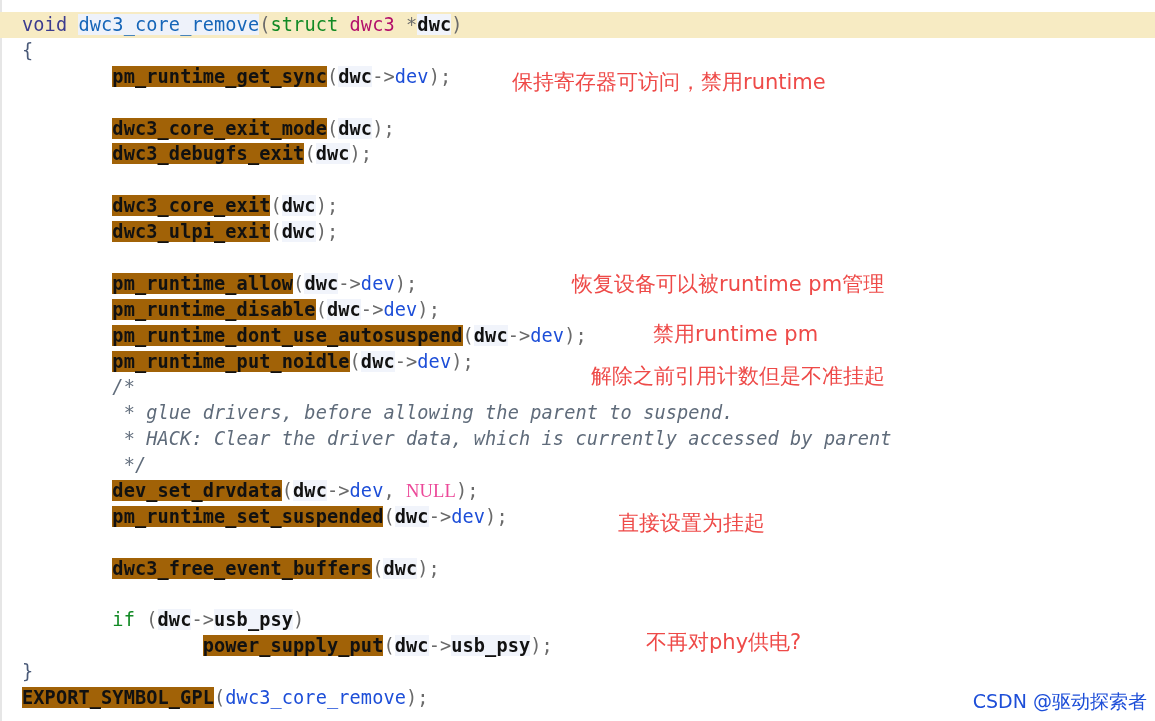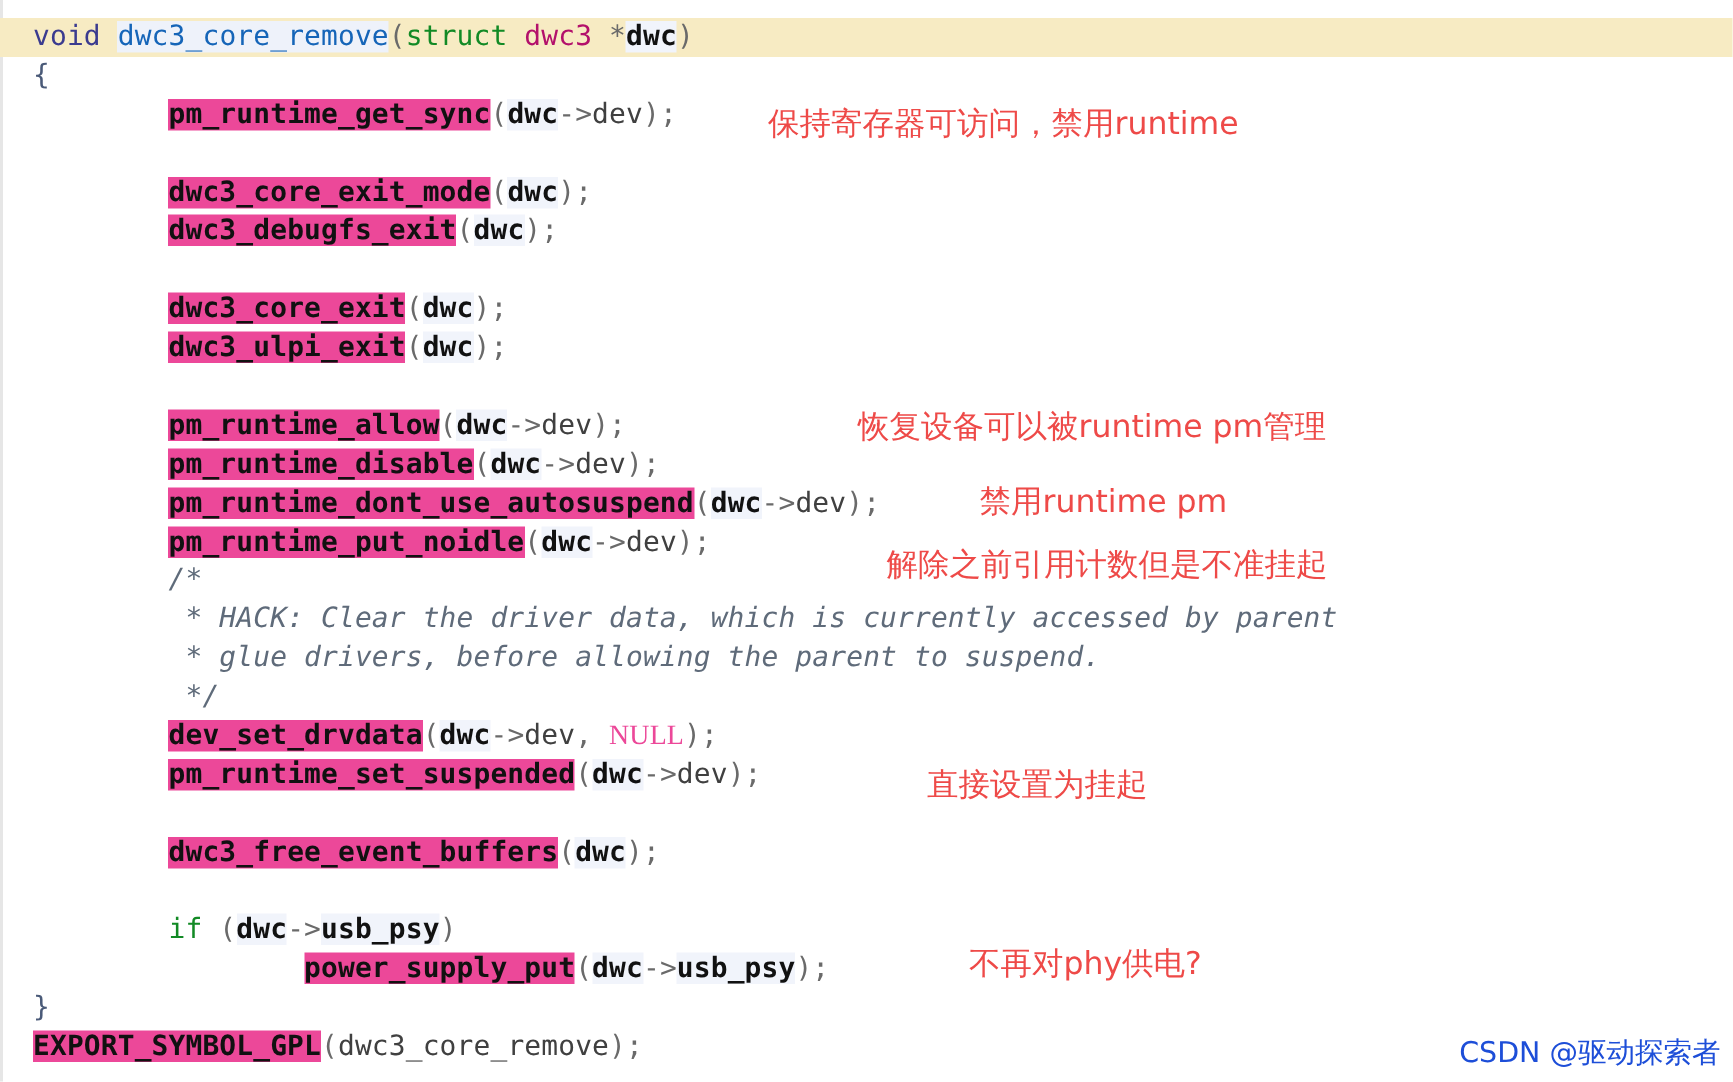--- a/index.html
+++ b/index.html
@@ -24,24 +24,24 @@
       white-space: pre;
       color: #1a1a1a;
       padding-left: 22px;
       letter-spacing: 0.1px;
     }
     .line.current { background: #f7ebc3; }
     .tok-kw { color: #3b3b8f; }
     .tok-type { color: #128a25; }
     .tok-struct { color: #b3106b; }
     .tok-fn-decl { color: #1565b8; background: #eef2fa; }
-    .tok-fn { color: #111111; font-weight: bold; background: #ec4899; }
+    .tok-fn { color: #111111; font-weight: bold; background: #a16207; }
     .tok-var { color: #111111; font-weight: bold; background: #f1f4fb; }
     .tok-punc { color: #6a6a6a; }
-    .tok-id { color: #404040; }
+    .tok-id { color: #1d4ed8; }
     .tok-const { color: #ec4899; font-family: Liberation Serif, serif; }
     .tok-comment { color: #5f6b7a; font-style: italic; }
     .tok-brace { color: #4a5a78; }
     .annotation {
       position: absolute;
       font-family: "DejaVu Sans", sans-serif;
       color: #ee4a48;
       font-size: 21px;
       white-space: nowrap;
     }
@@ -81,22 +81,22 @@
 
   <div class="line"><span>        </span><span class="tok-fn">pm_runtime_allow</span><span class="tok-punc">(</span><span class="tok-var">dwc</span><span class="tok-punc">-&gt;</span><span class="tok-id">dev</span><span class="tok-punc">);</span></div>
 
   <div class="line"><span>        </span><span class="tok-fn">pm_runtime_disable</span><span class="tok-punc">(</span><span class="tok-var">dwc</span><span class="tok-punc">-&gt;</span><span class="tok-id">dev</span><span class="tok-punc">);</span></div>
 
   <div class="line"><span>        </span><span class="tok-fn">pm_runtime_dont_use_autosuspend</span><span class="tok-punc">(</span><span class="tok-var">dwc</span><span class="tok-punc">-&gt;</span><span class="tok-id">dev</span><span class="tok-punc">);</span></div>
 
   <div class="line"><span>        </span><span class="tok-fn">pm_runtime_put_noidle</span><span class="tok-punc">(</span><span class="tok-var">dwc</span><span class="tok-punc">-&gt;</span><span class="tok-id">dev</span><span class="tok-punc">);</span></div>
 
   <div class="line tok-comment">        /*</div>
+  <div class="line tok-comment">         * glue drivers, before allowing the parent to suspend.</div>
   <div class="line tok-comment">         * HACK: Clear the driver data, which is currently accessed by parent</div>
-  <div class="line tok-comment">         * glue drivers, before allowing the parent to suspend.</div>
   <div class="line tok-comment">         */</div>
 
   <div class="line"><span>        </span><span class="tok-fn">dev_set_drvdata</span><span class="tok-punc">(</span><span class="tok-var">dwc</span><span class="tok-punc">-&gt;</span><span class="tok-id">dev</span><span class="tok-punc">, </span><span class="tok-const">NULL</span><span class="tok-punc">);</span></div>
 
   <div class="line"><span>        </span><span class="tok-fn">pm_runtime_set_suspended</span><span class="tok-punc">(</span><span class="tok-var">dwc</span><span class="tok-punc">-&gt;</span><span class="tok-id">dev</span><span class="tok-punc">);</span></div>
 
   <div class="line"></div>
 
   <div class="line"><span>        </span><span class="tok-fn">dwc3_free_event_buffers</span><span class="tok-punc">(</span><span class="tok-var">dwc</span><span class="tok-punc">);</span></div>
 

